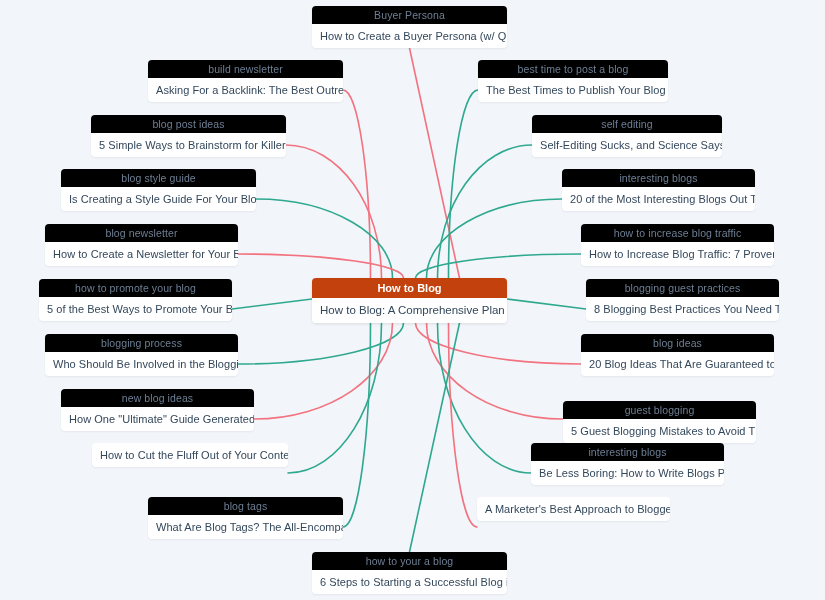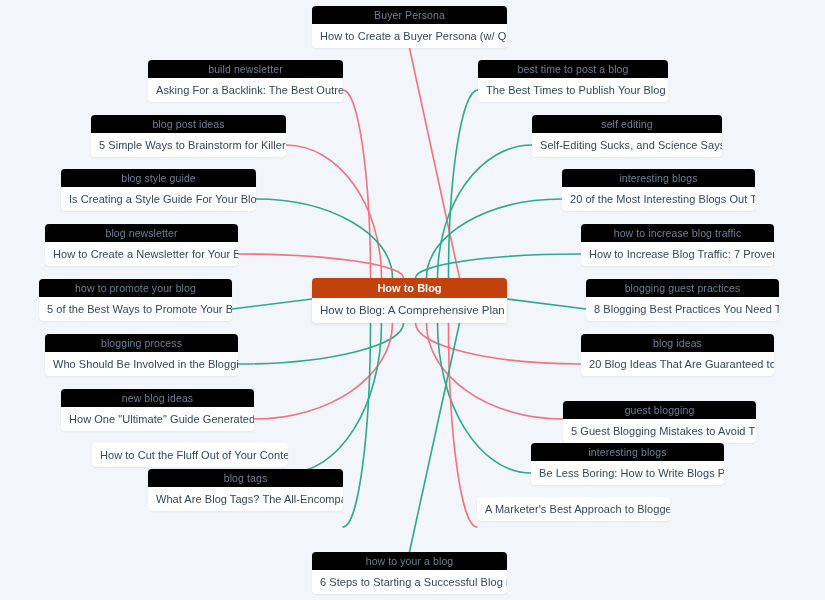--- a/index.html
+++ b/index.html
@@ -169,21 +169,21 @@
       <div class="kw">guest blogging</div>
       <div class="pg">5 Guest Blogging Mistakes to Avoid Th...</div>
     </div>
     <div class="node" style="left: 92px; top: 443px; width: 196px;">
       <div class="pg">How to Cut the Fluff Out of Your Content</div>
     </div>
     <div class="node" style="left: 531px; top: 443px; width: 193px;">
       <div class="kw">interesting blogs</div>
       <div class="pg">Be Less Boring: How to Write Blogs Peo...</div>
     </div>
-    <div class="node" style="left: 148px; top: 469px; width: 195px;">
+    <div class="node" style="left: 148px; top: 497px; width: 195px;">
       <div class="kw">blog tags</div>
       <div class="pg">What Are Blog Tags? The All-Encompas...</div>
     </div>
     <div class="node" style="left: 477px; top: 497px; width: 193px;">
       <div class="pg">A Marketer's Best Approach to Blogger ...</div>
     </div>
     <div class="node" style="left: 312px; top: 552px; width: 195px;">
       <div class="kw">how to your a blog</div>
       <div class="pg">6 Steps to Starting a Successful Blog in ...</div>
     </div>

